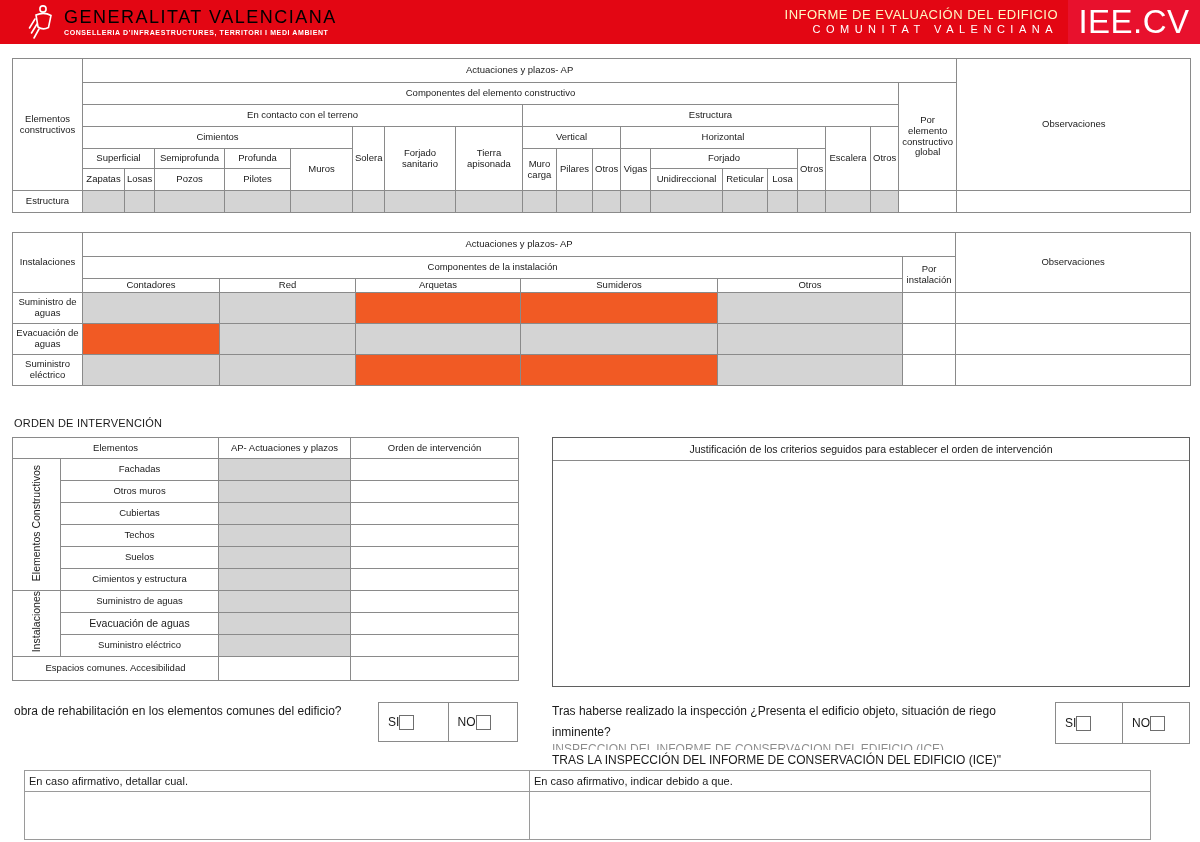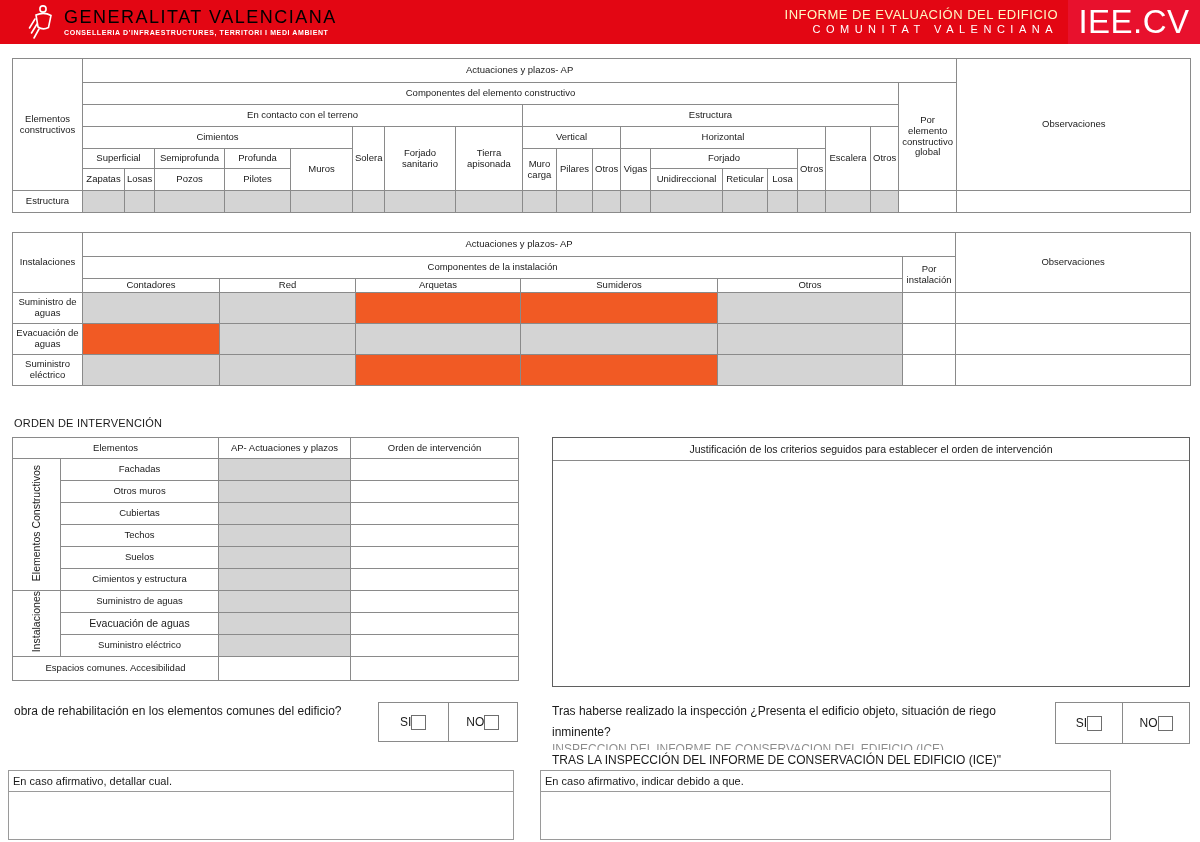--- a/index.html
+++ b/index.html
@@ -55,31 +55,31 @@
 
   
   .q-text{font-size:12px;line-height:21px}
   .q-left{left:14px;top:701px;width:362px}
   .q-right{left:552px;top:701px;width:496px}
   .clip-line{height:7px;overflow:hidden;opacity:.5;font-size:12px;line-height:12px;white-space:nowrap}
 
   .yn-box{border:1px solid var(--line);display:flex}
   .yn-left{left:378px;top:702px;width:140px;height:40px}
   .yn-right{left:1055px;top:702px;width:135px;height:42px}
-  .yn-half{flex:1;display:flex;align-items:center;justify-content:center;padding:0 9px}
+  .yn-half{flex:1;display:flex;align-items:center;justify-content:flex-start;padding:0 9px}
   .yn-half + .yn-half{border-left:1px solid var(--line)}
   .yn-label{font-size:12px}
   .checkbox{width:15px;height:15px;border:1px solid #6e6e6e;background:#fff}
 
   
   .note-box{border:1px solid #9a9a9a}
   .note-label{height:21px;border-bottom:1px solid #9a9a9a;font-size:11px;display:flex;align-items:center;padding-left:4px}
   .note-body{height:47px}
-  .note-left{left:8px;top:770px;width:506px}
-  .note-right{left:540px;top:770px;width:571px}
+  .note-left{left:24px;top:770px;width:506px}
+  .note-right{left:529px;top:770px;width:622px}
 </style>
 </head>
 <body>
 
 <div class="abs banner">
   <svg class="logo" width="26" height="36" viewBox="0 0 26 36">
     <g fill="none" stroke="#ffffff" stroke-width="1.6" stroke-linecap="round">
       <circle cx="15" cy="5" r="3.1"></circle>
       <path d="M8 11 q8 -3.5 15 0.5 l-2.5 12 q-5.5 3 -10.5 -0.5 z"></path>
       <path d="M7 15 L1.5 24"></path>

